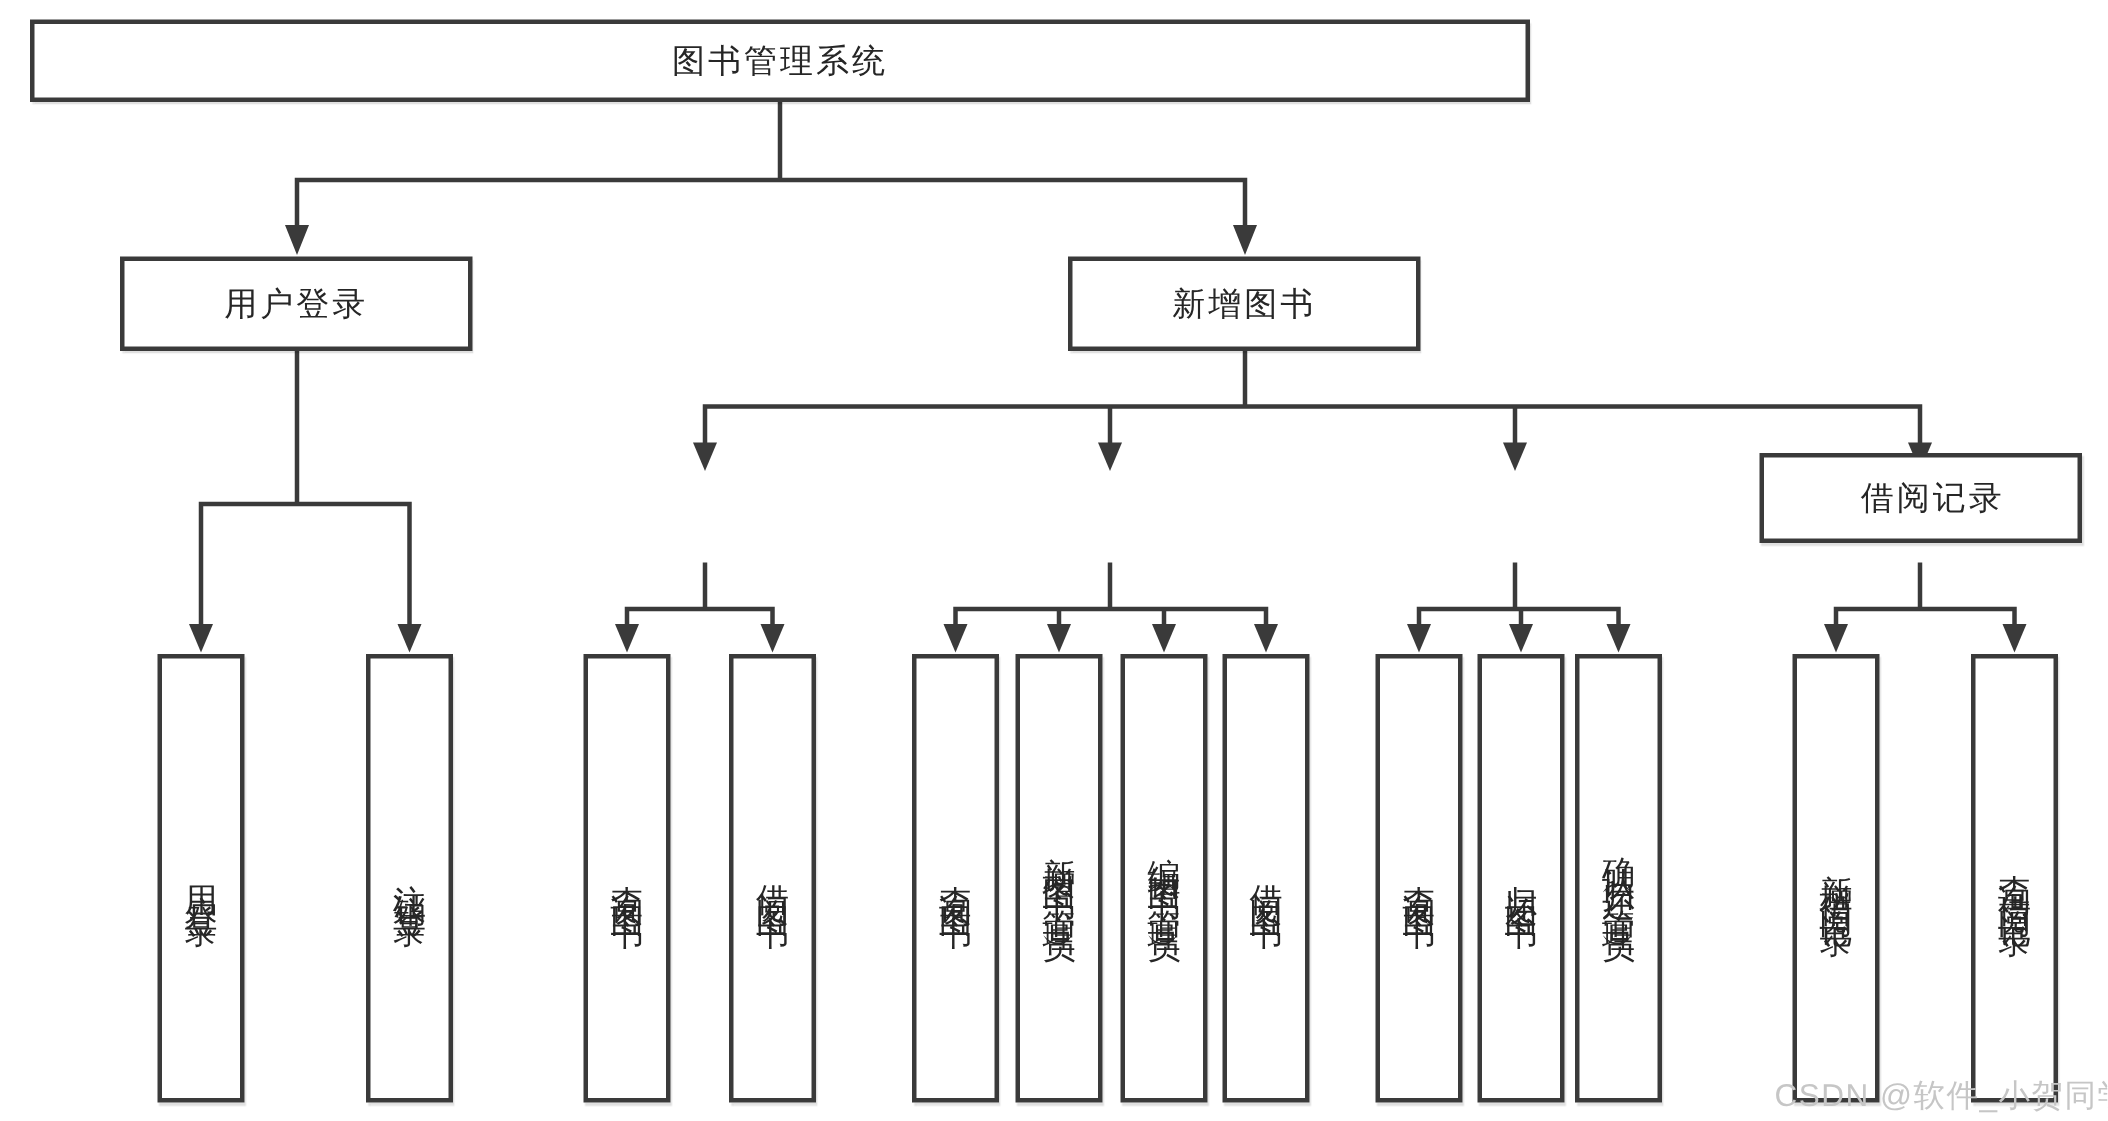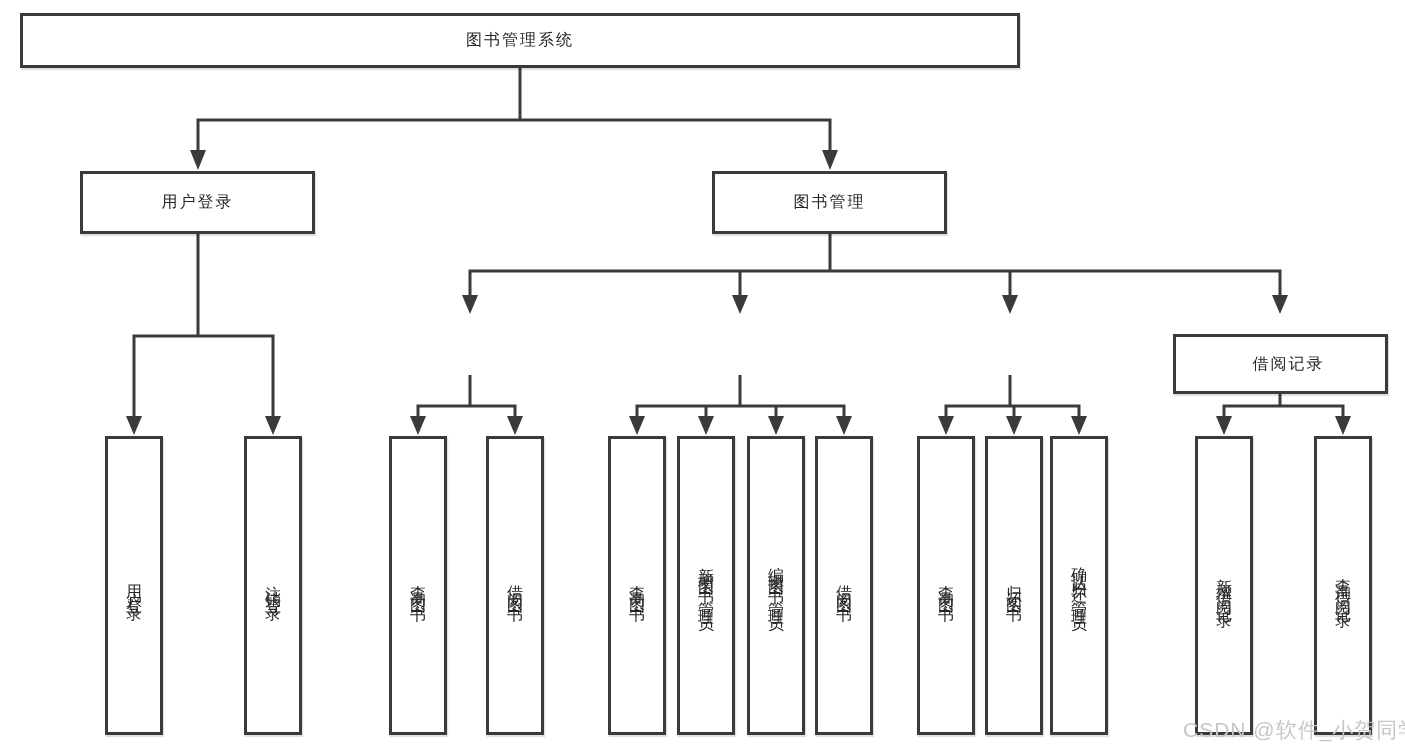--- a/index.html
+++ b/index.html
@@ -26,21 +26,21 @@
     box-sizing: border-box;
     border: 3px solid #3a3a3a;
     background: #ffffff;
     display: flex;
     align-items: center;
     justify-content: center;
     box-shadow: 1px 2px 1px rgba(0,0,0,0.12);
   }
   .box .lbl {
     color: #262626;
-    font-size: 16px;
+    font-size: 22px;
     letter-spacing: 2px;
     white-space: nowrap;
   }
   .box.v .lbl {
     writing-mode: vertical-rl;
     text-orientation: mixed;
     letter-spacing: 7px;
     line-height: 1;
     white-space: normal;
     max-height: 288px;
@@ -120,24 +120,24 @@
   </svg>
 
   <div class="box h" style="left:20px; top:13px; width:1000px; height:55px;">
     <span class="lbl">图书管理系统</span>
   </div>
 
   <div class="box h" style="left:80px; top:171px; width:235px; height:63px;">
     <span class="lbl">用户登录</span>
   </div>
   <div class="box h" style="left:712px; top:171px; width:235px; height:63px;">
-    <span class="lbl">图书管理</span>
+    <span class="lbl">新增图书</span>
   </div>
 
-  <div class="box h" style="left:1173px; top:334px; width:215px; height:60px;padding-left:16px;">
+  <div class="box h" style="left:1173px; top:302px; width:215px; height:60px;padding-left:16px;">
     <span class="lbl">借阅记录</span>
   </div>
 
   <div class="box v" style="left:105px; top:436px; width:58px; height:299px;">
     <span class="lbl">用户登录</span>
   </div>
   <div class="box v" style="left:244px; top:436px; width:58px; height:299px;">
     <span class="lbl">注销登录</span>
   </div>
 

